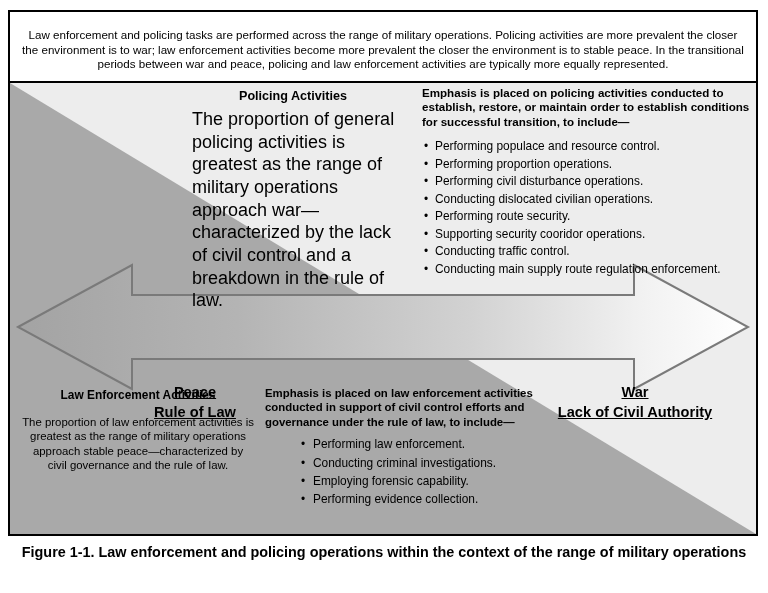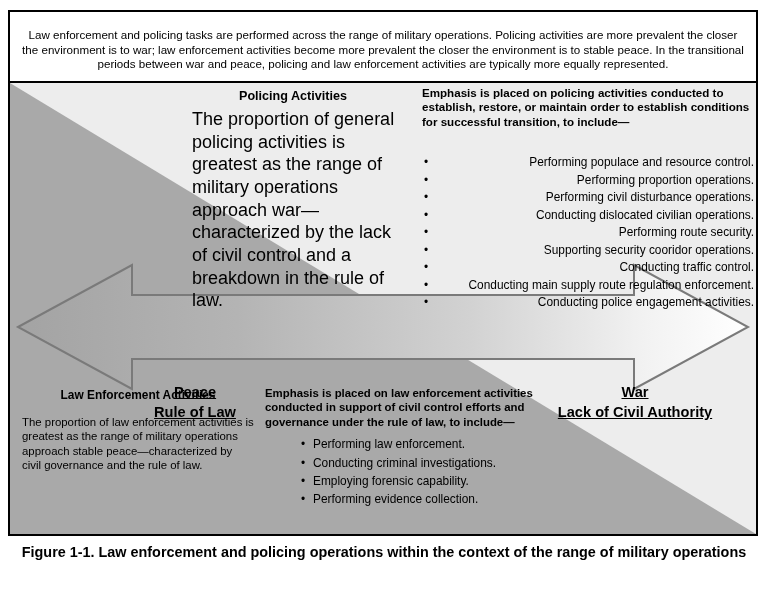--- a/index.html
+++ b/index.html
@@ -92,24 +92,23 @@
     left: 412px;
     top: 3px;
     width: 332px;
   }
   #policing-emph-block .emph-head {
     font-size: 11.6px;
     font-weight: bold;
     line-height: 1.25;
   }
   #policing-emph-block ul {
-    margin: 25px 0 0 0;
+    margin: 9px 0 0 0;
     padding: 0;
     list-style: none;
-    text-align: right;
   }
   #policing-emph-block li {
     font-size: 11.9px;
     line-height: 1.47;
     padding-left: 13px;
     position: relative;
     white-space: nowrap;
   }
   #policing-emph-block li::before {
     content: "\2022";
@@ -123,20 +122,21 @@
     top: 305px;
     width: 232px;
   }
   #le-block .tb-title {
     font-size: 11.9px;
     margin-bottom: 13px;
   }
   #le-block .tb-body {
     font-size: 11.4px;
     line-height: 1.27;
+    text-align: center;
   }
 
   #le-emph-block {
     left: 255px;
     top: 303px;
     width: 270px;
   }
   #le-emph-block .emph-head {
     font-size: 11.4px;
     font-weight: bold;
@@ -233,21 +233,20 @@
       <div class="emph-head">Emphasis is placed on policing activities conducted to establish, restore, or maintain order to establish conditions for successful transition, to include—</div>
       <ul>
         <li>Performing populace and resource control.</li>
         <li>Performing proportion operations.</li>
         <li>Performing civil disturbance operations.</li>
         <li>Conducting dislocated civilian operations.</li>
         <li>Performing route security.</li>
         <li>Supporting security cooridor operations.</li>
         <li>Conducting traffic control.</li>
         <li>Conducting main supply route regulation enforcement.</li>
-        <li>Conducting police engagement activities.</li>
       </ul>
     </div>
 
     <div class="arrow-label" id="peace-label">
       <div>Peace</div>
       <div>Rule of Law</div>
     </div>
 
     <div class="arrow-label" id="war-label">
       <div>War</div>

